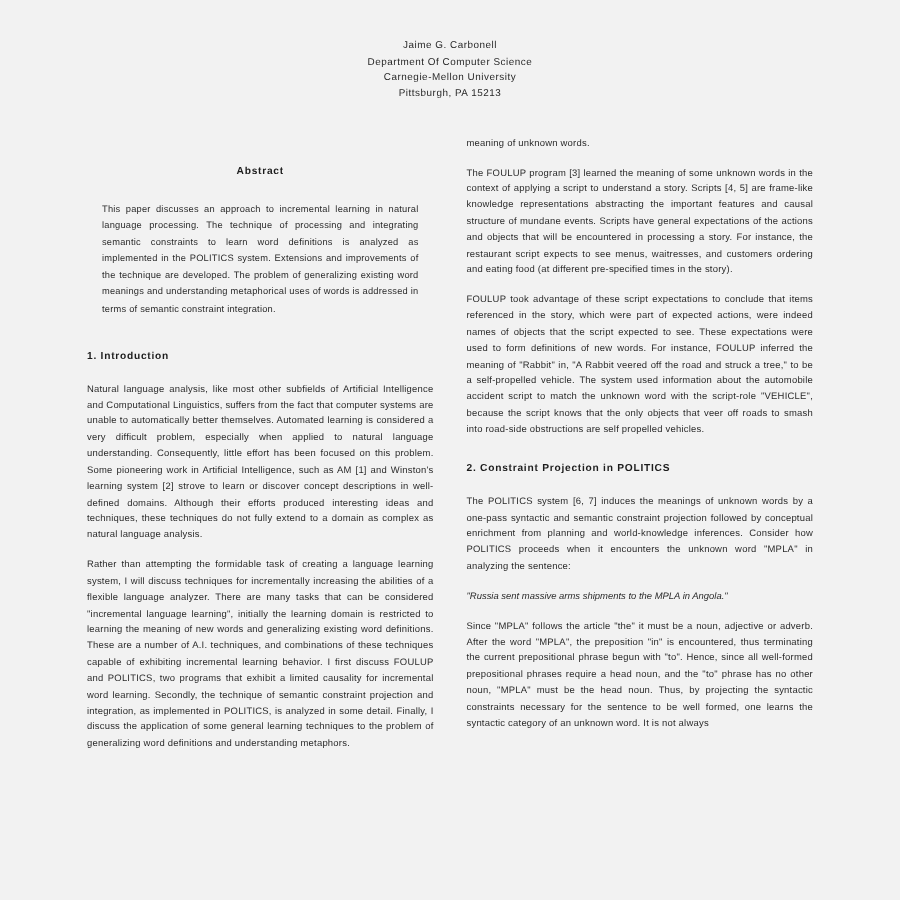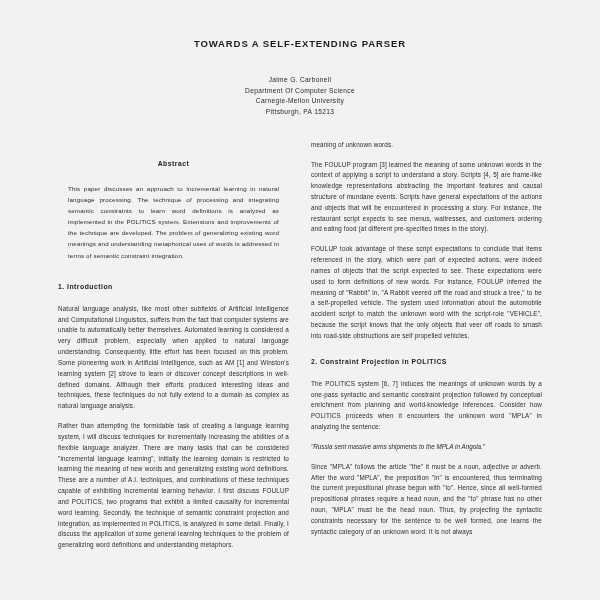--- a/index.html
+++ b/index.html
@@ -84,21 +84,20 @@
     margin: 0 0 9px 0;
     color: #1f1f1f;
     font-style: italic;
   }
 </style>
 </head>
 <body>
 
 <div class="page">
 
-  <div class="doc-title">TOWARDS A SELF-EXTENDING PARSER</div>
 
   <div class="authorblock">
     <div>Jaime G. Carbonell</div>
     <div>Department Of Computer Science</div>
     <div>Carnegie-Mellon University</div>
     <div>Pittsburgh, PA 15213</div>
   </div>
 
   <div class="columns">
 

